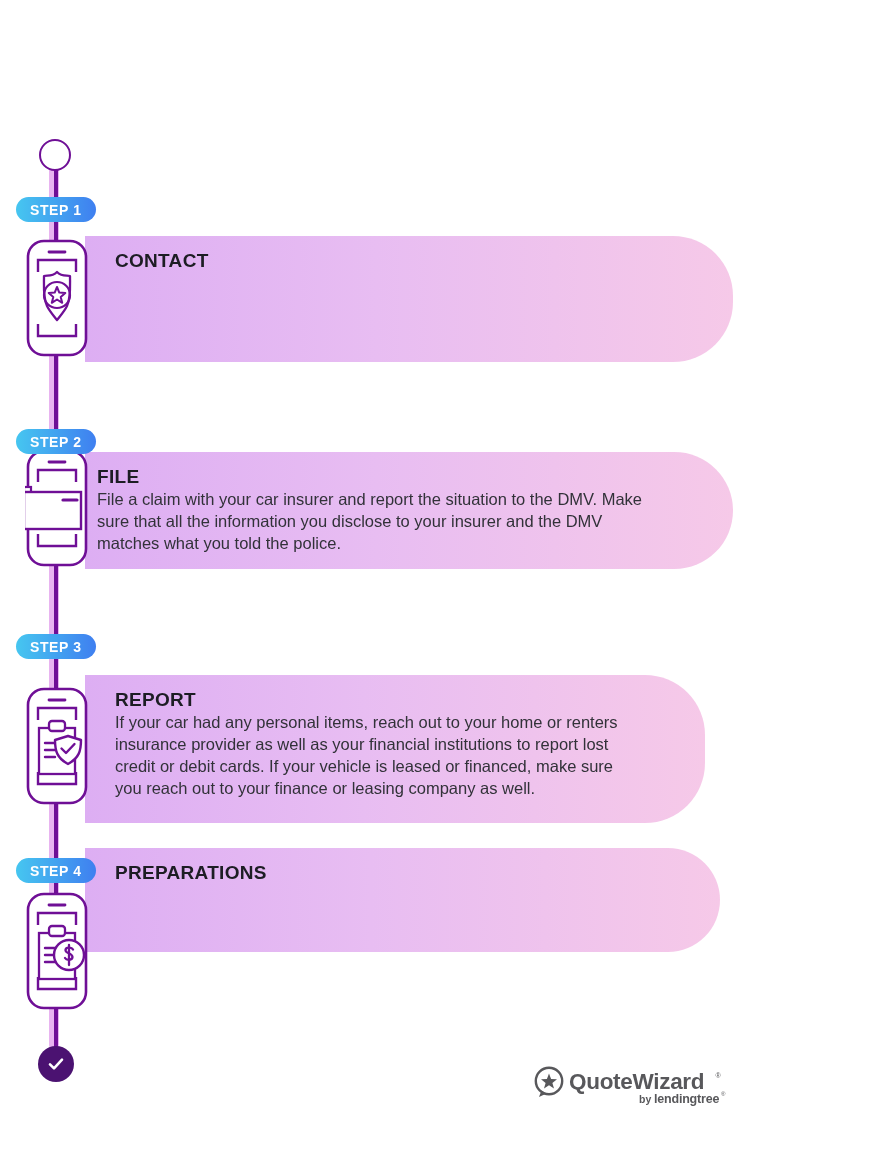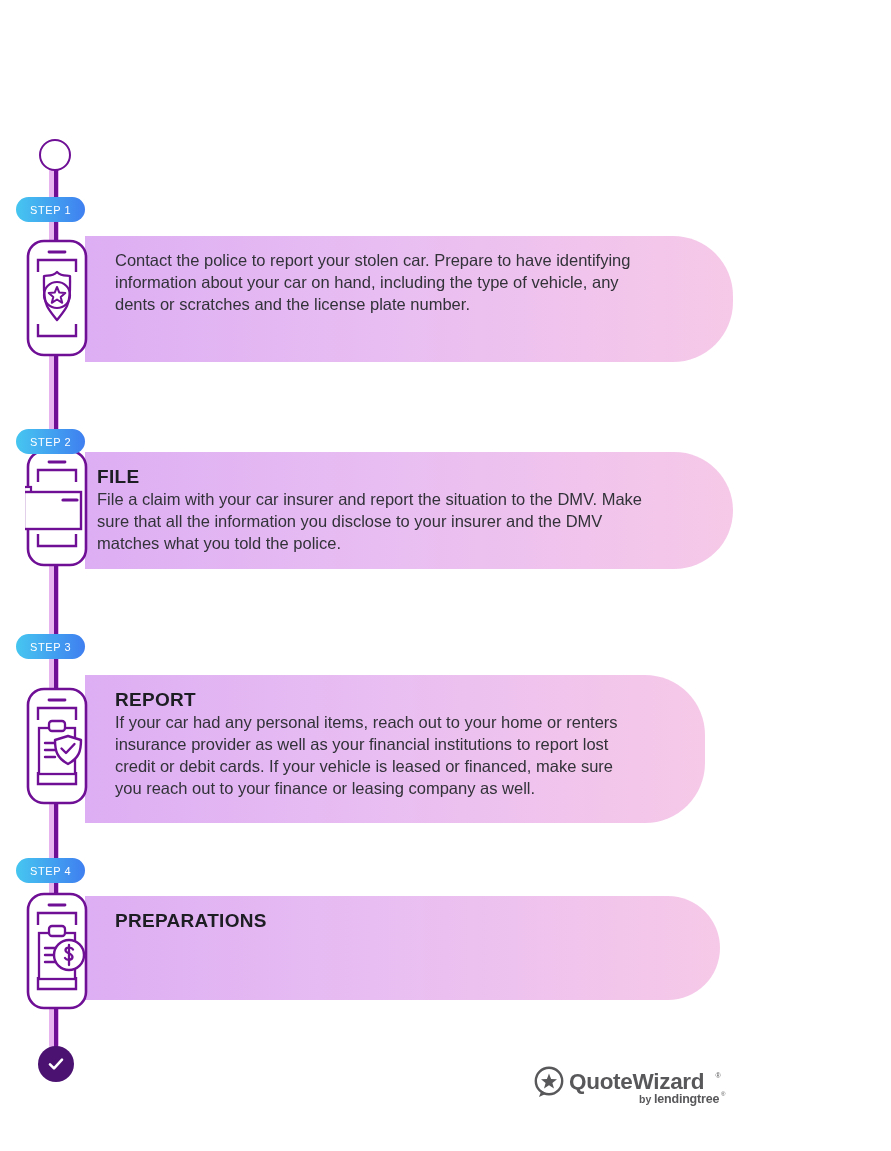--- a/index.html
+++ b/index.html
@@ -97,22 +97,22 @@
     border-radius: 13px;
     background: linear-gradient(90deg, #46c6f0 0%, #3f7ff0 100%);
     display: flex;
     align-items: center;
     justify-content: center;
     padding: 0 14px;
     z-index: 6;
   }
   .badge-text {
     color: #ffffff;
-    font-size: 11px;
-    font-weight: normal;
+    font-size: 14px;
+    font-weight: bold;
     letter-spacing: 0.6px;
   }
 
   .panel {
     position: absolute;
     left: 85px;
     background: linear-gradient(90deg, #ddaef3 0%, #e8bdf2 45%, #f6c9e8 100%);
     border-top-right-radius: 60px;
     border-bottom-right-radius: 60px;
     box-sizing: border-box;
@@ -168,21 +168,21 @@
       <path d="M5 11.3 L9 15.3 L17 6.6" fill="none" stroke="#ffffff" stroke-width="2.6" stroke-linecap="round" stroke-linejoin="round"></path>
     </svg>
   </div>
 
   <div class="step">
     <div class="badge" style="top:197px;">
       <span class="badge-text">STEP 1</span>
     </div>
 
     <div class="panel" style="top:236px; width:648px; min-height:126px;">
-      <p class="panel-body">Contact the police to report your stolen car. Prepare to have identifying information about your car on hand, including the type of vehicle, any dents or scratches and the license plate number.</p>
+      <p class="panel-heading">CONTACT</p>
     </div>
 
     <div class="icon-wrap" style="top:238px;">
       <svg width="64" height="120" viewBox="0 0 64 120" aria-hidden="true">
         <rect x="3" y="3" width="58" height="114" rx="16" ry="16" fill="#ffffff" stroke="#6f0f96" stroke-width="2.6"></rect>
         <line x1="24" y1="14" x2="40" y2="14" stroke="#6f0f96" stroke-width="2.8" stroke-linecap="round"></line>
 
         <polyline points="13,34 13,22 51,22 51,34" fill="none" stroke="#6f0f96" stroke-width="2.4"></polyline>
         <polyline points="13,86 13,98 51,98 51,86" fill="none" stroke="#6f0f96" stroke-width="2.4"></polyline>
 
@@ -245,21 +245,21 @@
         <path d="M36.5 62.5 L41 67 L49.5 58" fill="none" stroke="#6f0f96" stroke-width="2.4" stroke-linecap="round" stroke-linejoin="round"></path>
       </svg>
     </div>
   </div>
 
   <div class="step">
     <div class="badge" style="top:858px;">
       <span class="badge-text">STEP 4</span>
     </div>
 
-    <div class="panel" style="top:896px; width:635px; min-height:104px;">
+    <div class="panel" style="top:848px; width:635px; min-height:104px;">
       <p class="panel-heading">PREPARATIONS</p>
     </div>
 
     <div class="icon-wrap" style="top:891px;">
       <svg width="64" height="120" viewBox="0 0 64 120" aria-hidden="true">
         <rect x="3" y="3" width="58" height="114" rx="16" ry="16" fill="#ffffff" stroke="#6f0f96" stroke-width="2.6"></rect>
         <line x1="24" y1="14" x2="40" y2="14" stroke="#6f0f96" stroke-width="2.8" stroke-linecap="round"></line>
         <polyline points="13,34 13,22 51,22 51,34" fill="none" stroke="#6f0f96" stroke-width="2.4"></polyline>
         <polyline points="13,86 13,98 51,98 51,86" fill="none" stroke="#6f0f96" stroke-width="2.4"></polyline>
 

